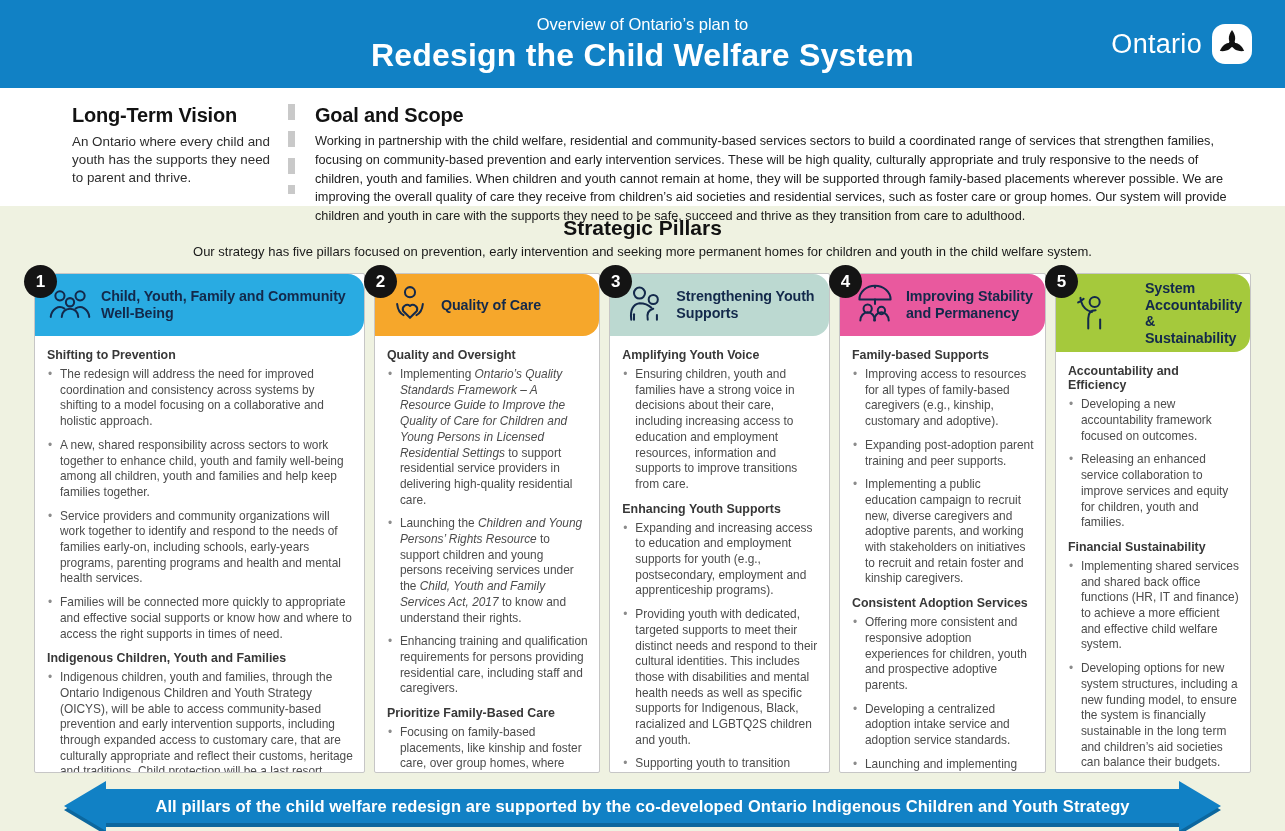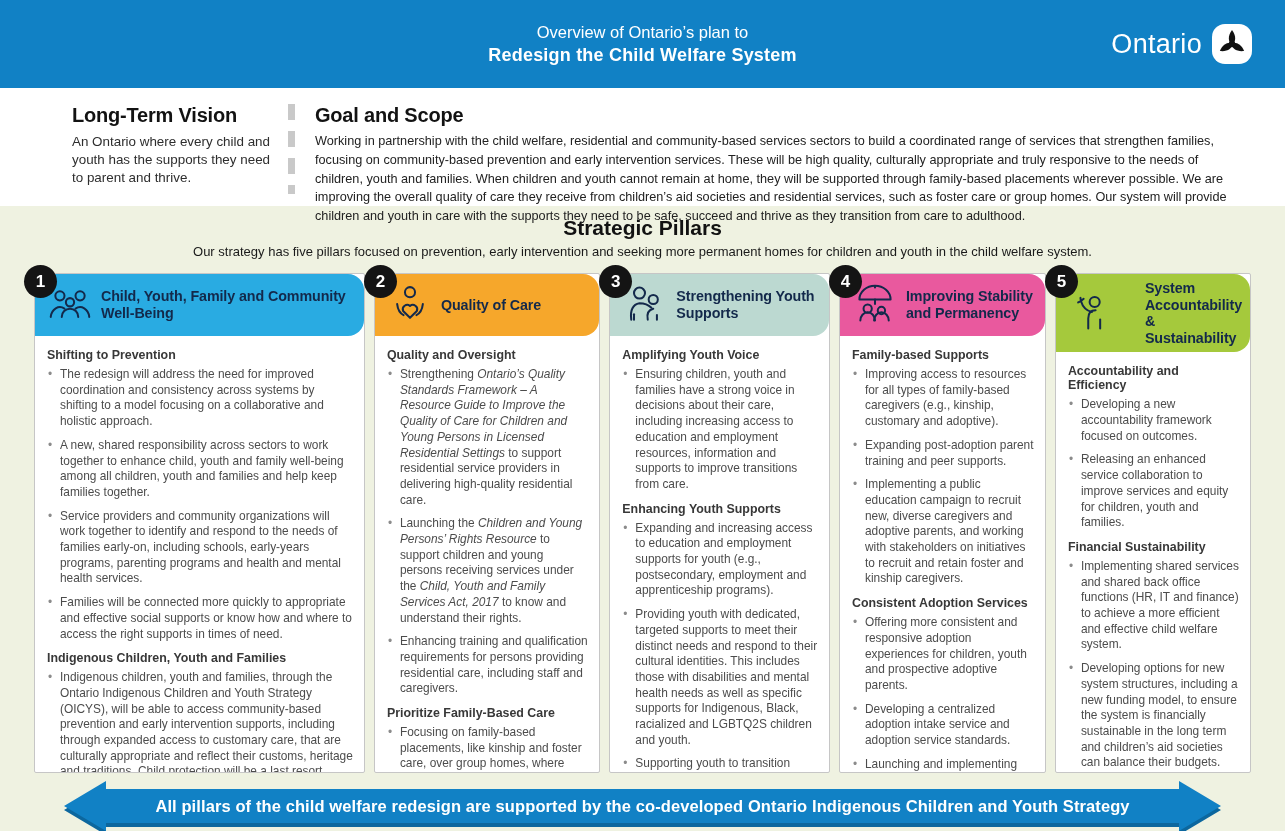--- a/index.html
+++ b/index.html
@@ -5,21 +5,21 @@
   * { margin:0; padding:0; box-sizing:border-box; }
   html,body { width:1285px; height:831px; }
   body {
     font-family:"Liberation Sans","DejaVu Sans",sans-serif;
     background:#ffffff; overflow:hidden; position:relative;
   }
   
   .top-band { height:88px; position:relative; display:flex; align-items:center; justify-content:center; }
   .top-band .titles { text-align:center; color:#fff; }
   .top-band .subtitle { font-size:16.5px; font-weight:400; margin-bottom:3px; }
-  .top-band .main-title { font-size:18px; font-weight:700; letter-spacing:.2px; }
+  .top-band .main-title { font-size:32px; font-weight:700; letter-spacing:.2px; }
   .logo { position:absolute; right:32px; top:50%; transform:translateY(-50%); display:flex; align-items:center; gap:9px; color:#fff; }
   .logo .logo-text { font-size:27px; font-weight:500; letter-spacing:.3px; }
   .logo svg { display:block; }
 
   
   .intro-row { display:flex; padding:16px 40px 12px 40px; height:118px; background:#fff;margin-left:32px; }
   .vision { width:200px; flex:none; }
   .vision h2 { font-size:20px; font-weight:800; color:#121212; margin-bottom:6px; letter-spacing:-.2px;}
   .vision p { font-size:13.4px; color:#2e2e2e; line-height:1.34; }
   .dashed-divider {
@@ -149,21 +149,21 @@
      <path d="M10 23 q1 9 7 12"></path>
               <path d="M38 23 q-1 9 -7 12"></path>
      <path d="M24 38 l-7.5 -7.5 a4.8 4.8 0 0 1 7.5 -5.5 a4.8 4.8 0 0 1 7.5 5.5 Z"></path>
    </svg>
           </span>
       <span class="p-title">Quality of Care</span>
     </div>
     <div class="card-body">
           <h4>Quality and Oversight</h4>
           <ul>
-            <li><span>Strengthening </span><span class="ital">Ontario’s Quality Standards Framework – A Resource Guide to Improve the Quality of Care for Children and Young Persons in Licensed Residential Settings</span><span> to support residential service providers in delivering high-quality residential care.</span></li>
+            <li><span>Implementing </span><span class="ital">Ontario’s Quality Standards Framework – A Resource Guide to Improve the Quality of Care for Children and Young Persons in Licensed Residential Settings</span><span> to support residential service providers in delivering high-quality residential care.</span></li>
             <li><span>Launching the </span><span class="ital">Children and Young Persons’ Rights Resource</span><span> to support children and young persons receiving services under the </span><span class="ital">Child, Youth and Family Services Act, 2017</span><span> to know and understand their rights.</span></li>
             <li>Enhancing training and qualification requirements for persons providing residential care, including staff and caregivers.</li>
           </ul>
           <h4>Prioritize Family-Based Care</h4>
           <ul>
             <li>Focusing on family-based placements, like kinship and foster care, over group homes, where appropriate, to increase stability and culturally appropriate options for children and youth in care.</li>
           </ul>
         </div>
   </div>
 

